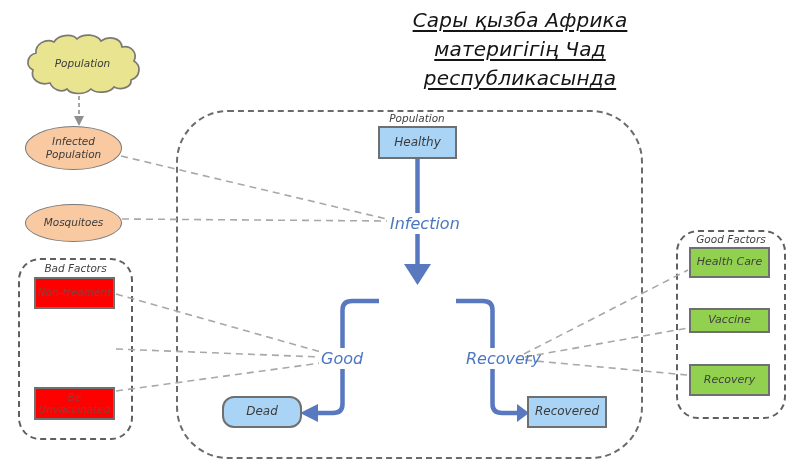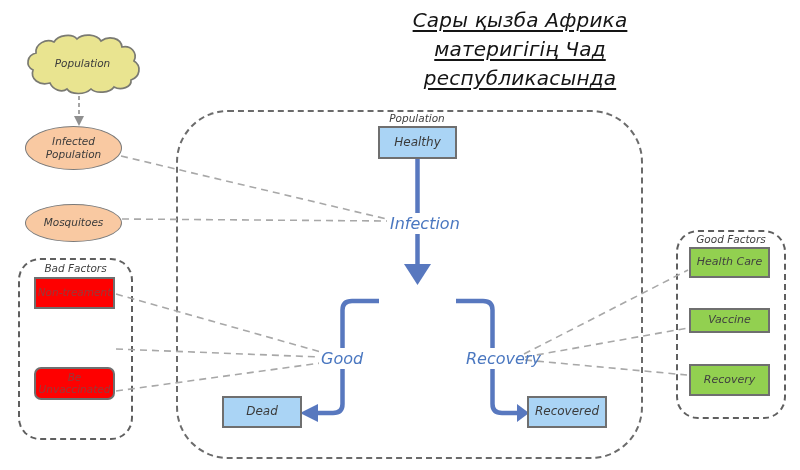--- a/index.html
+++ b/index.html
@@ -87,27 +87,27 @@
              C 38,2 52,0 57,6 C 63,0 77,1 81,8 C 89,2 101,5 102,14
              C 111,12 118,20 114,28 C 122,33 120,44 111,47 C 112,54 101,58 94,54
              C 90,60 76,61 71,56 C 65,62 51,62 47,56 C 42,60 33,57 30,50 Z" fill="#e9e490" stroke="#7a7a72" stroke-width="1.7"></path>
   </svg>
   <div class="abs cloud-label" style="left:30px; top:57px; width:105px;">Population</div>
 
   <div class="abs ellipse" style="left:25px; top:126px; width:97px; height:44px;">Infected Population</div>
   <div class="abs ellipse" style="left:25px; top:204px; width:97px; height:38px;">Mosquitoes</div>
 
   <div class="abs node red" style="left:34px; top:277px; width:81px; height:32px;">Non-treament</div>
-  <div class="abs node red" style="left:34px; top:367px; width:81px; height:33px;border-radius:7px;">Be Unvaccinated</div>
+  <div class="abs node red" style="left:34px; top:387px; width:81px; height:33px;">Be Unvaccinated</div>
 
   <div class="abs node green" style="left:689px; top:247px; width:81px; height:31px;">Health Care</div>
   <div class="abs node green" style="left:689px; top:308px; width:81px; height:25px;">Vaccine</div>
   <div class="abs node green" style="left:689px; top:364px; width:81px; height:32px;">Recovery</div>
 
   <div class="abs node blue" style="left:378px; top:126px; width:79px; height:33px;">Healthy</div>
-  <div class="abs node blue" style="left:222px; top:396px; width:80px; height:32px;">Dead</div>
+  <div class="abs node blue" style="left:222px; top:396px; width:80px; height:32px;border-radius:12px;">Dead</div>
   <div class="abs node blue" style="left:527px; top:396px; width:80px; height:32px;">Recovered</div>
 
   <div class="abs edge-label" style="left:388px; top:213px; width:58px;">Infection</div>
   <div class="abs edge-label" style="left:319px; top:348px; width:44px;">Good</div>
   <div class="abs edge-label" style="left:464px; top:348px; width:58px;">Recovery</div>
 
 </div>
 
 </body></html>

